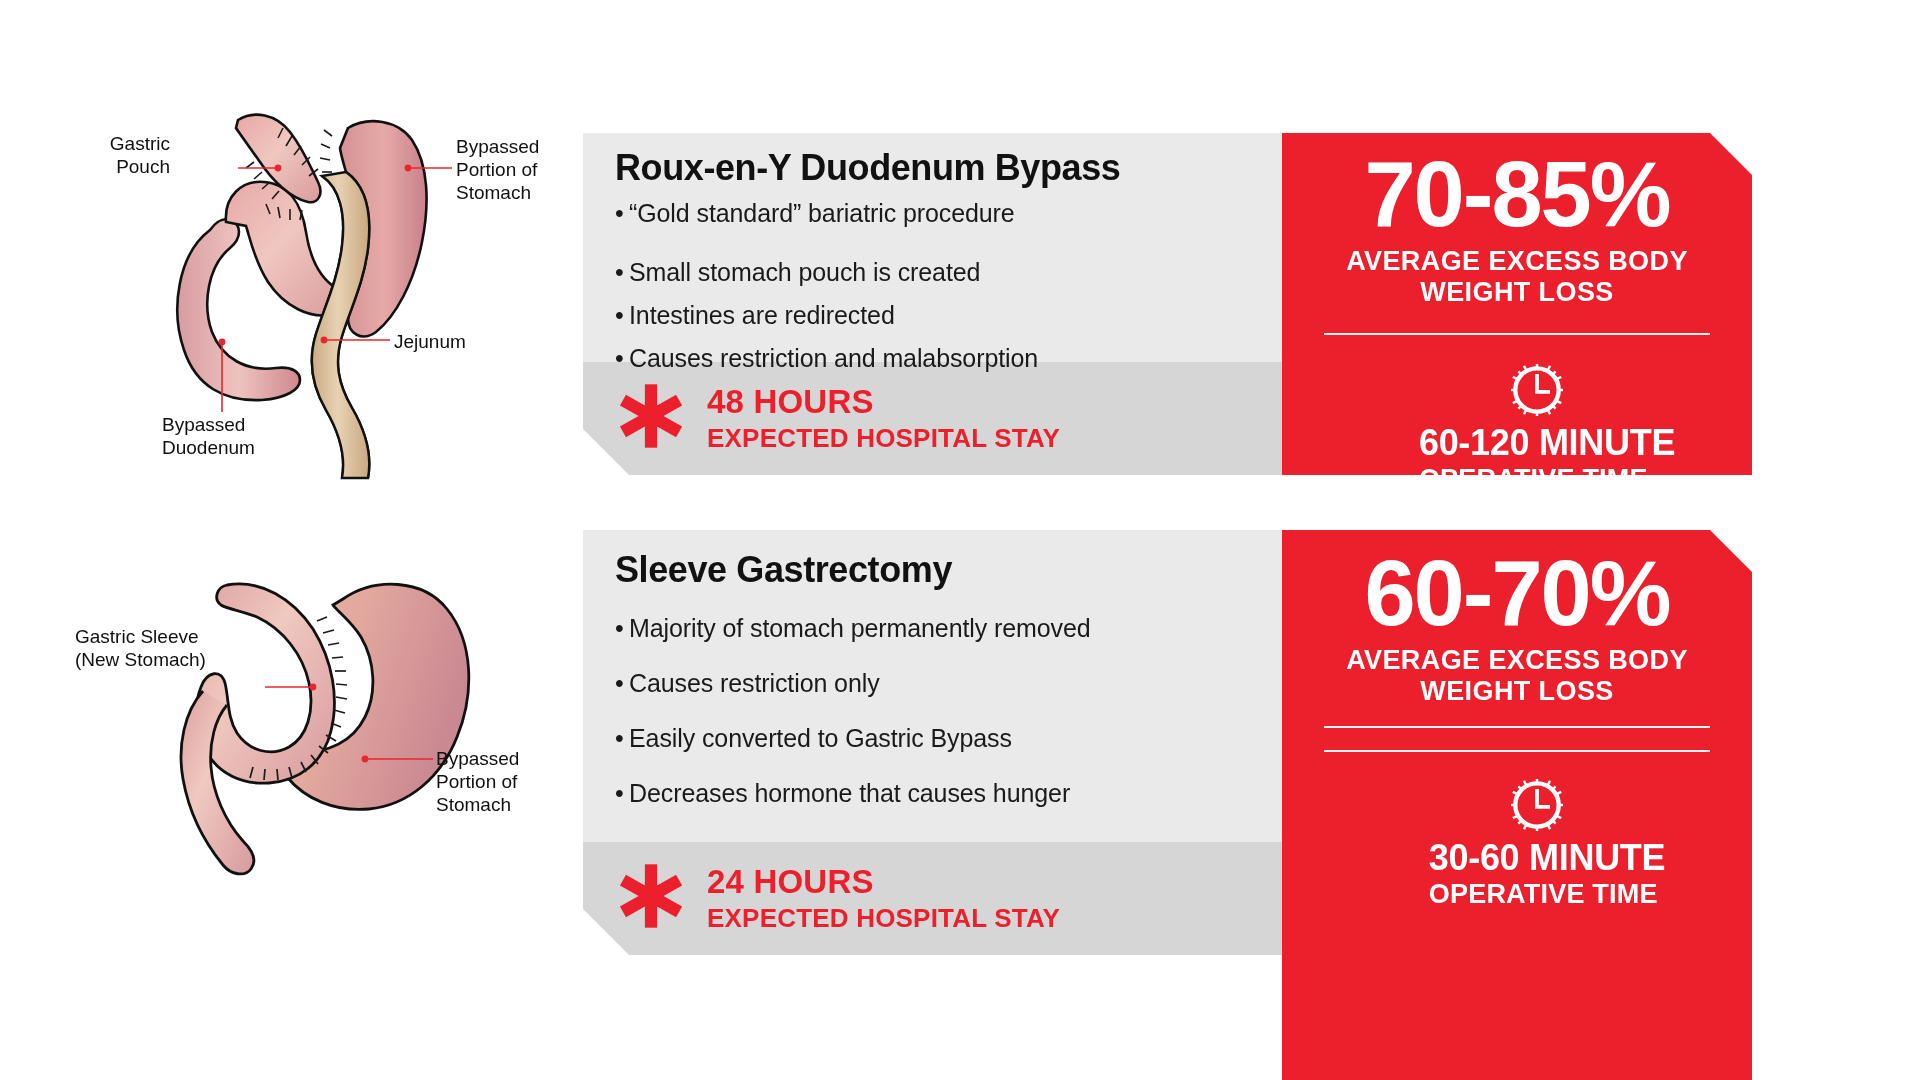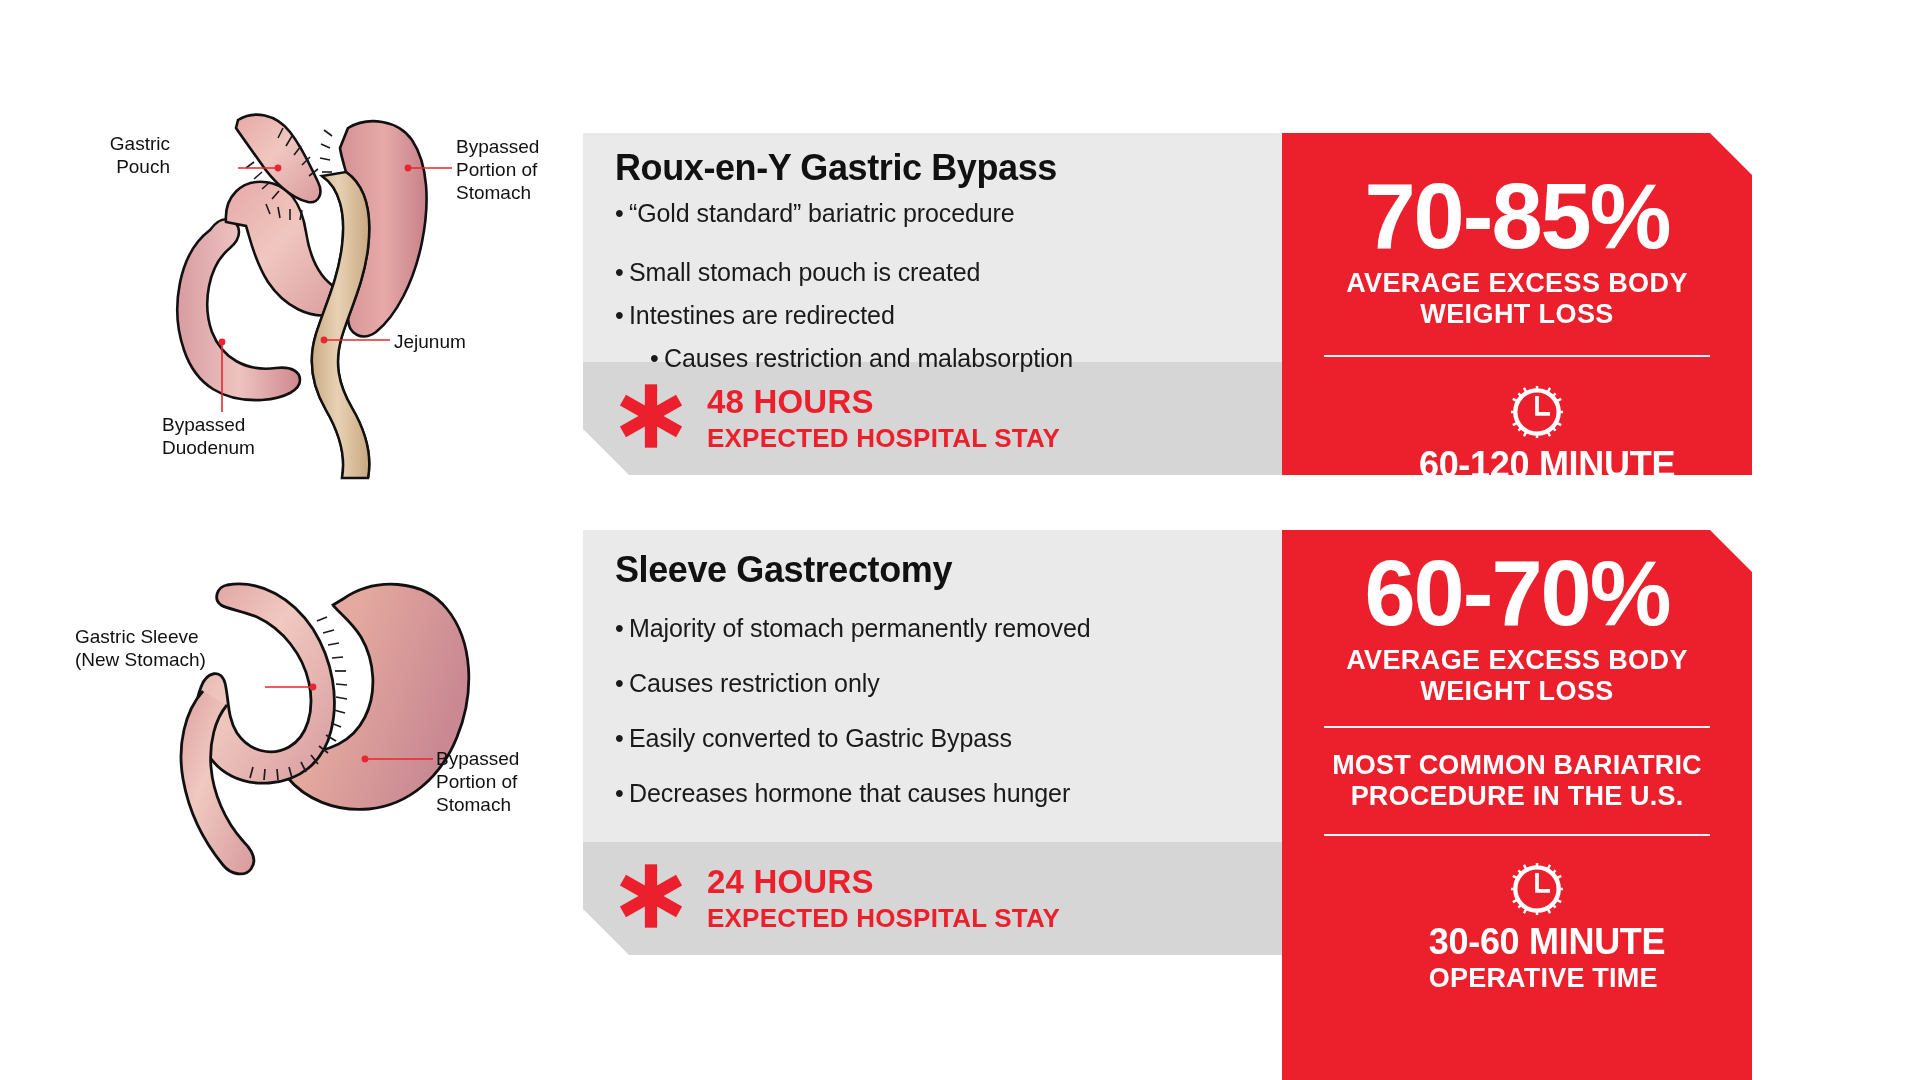--- a/index.html
+++ b/index.html
@@ -130,54 +130,54 @@
 <body>
 
 <div class="canvas">
 
   <div class="card" style="left:583px; top:133px; width:1169px; height:342px;">
 
     <div class="card-body" style="width:700px; height:229px;"></div>
 
     <div class="card-strip" style="top:229px; width:700px; height:113px;"></div>
 
-    <div class="card-title" style="left:32px; top:14px; font-size:36px;">Roux-en-Y Gastric Bypass</div>
+    <div class="card-title" style="left:32px; top:14px; font-size:36px;">Roux-en-Y Duodenum Bypass</div>
 
     <div class="bullets" style="left:32px; top:66px; width:650px;">
       <div class="bullet" style="font-size:25px; margin-bottom:30px;">
         <span class="dot">•</span><span>“Gold standard” bariatric procedure</span>
       </div>
       <div class="bullet" style="font-size:25px; margin-bottom:14px;">
         <span class="dot">•</span><span>Small stomach pouch is created</span>
       </div>
       <div class="bullet" style="font-size:25px; margin-bottom:14px;">
         <span class="dot">•</span><span>Intestines are redirected</span>
       </div>
-      <div class="bullet" style="font-size:25px;margin-left:35px;">
+      <div class="bullet" style="font-size:25px;">
         <span class="dot">•</span><span>Causes restriction and malabsorption</span>
       </div>
     </div>
 
     <div class="asterisk-icon" style="left:32px; top:247px; width:72px; height:72px;">
       <svg width="72" height="72" viewBox="0 0 100 100" aria-hidden="true">
         <g stroke="#ec1f2c" stroke-width="17" stroke-linecap="butt">
           <line x1="50" y1="6" x2="50" y2="94"></line>
           <line x1="11" y1="28" x2="89" y2="72"></line>
           <line x1="89" y1="28" x2="11" y2="72"></line>
         </g>
       </svg>
     </div>
 
     <div class="stay-text" style="left:124px; top:250px;">
       <div class="stay-hours" style="font-size:33px;">48 HOURS</div>
       <div class="stay-label" style="font-size:26px; margin-top:2px;">EXPECTED HOSPITAL STAY</div>
     </div>
 
     <div class="red-panel" style="left:699px; top:0; width:470px; height:342px;">
-      <div class="pct" style="font-size:92px; margin-top:40px;">70-85%</div>
+      <div class="pct" style="font-size:92px; margin-top:18px;">70-85%</div>
       <div class="pct-sub" style="font-size:27px; margin-top:8px;">
         <div>AVERAGE EXCESS BODY</div>
         <div>WEIGHT LOSS</div>
       </div>
       <div class="divider" style="margin:26px 42px 0 42px;"></div>
       <div class="op-row" style="margin:24px 0 0 40px;">
         <div class="clock-icon">
           <svg width="62" height="62" viewBox="0 0 100 100" aria-hidden="true">
             <circle cx="50" cy="50" r="35" fill="none" stroke="#fff" stroke-width="7"></circle>
             <g stroke="#fff" stroke-width="4">
@@ -246,24 +246,20 @@
       <div class="stay-label" style="font-size:26px; margin-top:2px;">EXPECTED HOSPITAL STAY</div>
     </div>
 
     <div class="red-panel" style="left:699px; top:0; width:470px; height:552px;">
       <div class="pct" style="font-size:92px; margin-top:20px;">60-70%</div>
       <div class="pct-sub" style="font-size:27px; margin-top:8px;">
         <div>AVERAGE EXCESS BODY</div>
         <div>WEIGHT LOSS</div>
       </div>
       <div class="divider" style="margin:20px 42px 0 42px;"></div>
-      <div class="note" style="font-size:27px; margin-top:22px;">
-        <div>MOST COMMON BARIATRIC</div>
-        <div>PROCEDURE IN THE U.S.</div>
-      </div>
       <div class="divider" style="margin:22px 42px 0 42px;"></div>
       <div class="op-row" style="margin:22px 0 0 40px;">
         <div class="clock-icon">
           <svg width="62" height="62" viewBox="0 0 100 100" aria-hidden="true">
             <circle cx="50" cy="50" r="35" fill="none" stroke="#fff" stroke-width="7"></circle>
             <g stroke="#fff" stroke-width="4">
               <line x1="50" y1="8" x2="50" y2="17"></line>
                 <line x1="50" y1="83" x2="50" y2="92"></line>
               <line x1="8" y1="50" x2="17" y2="50"></line>
                 <line x1="83" y1="50" x2="92" y2="50"></line>

